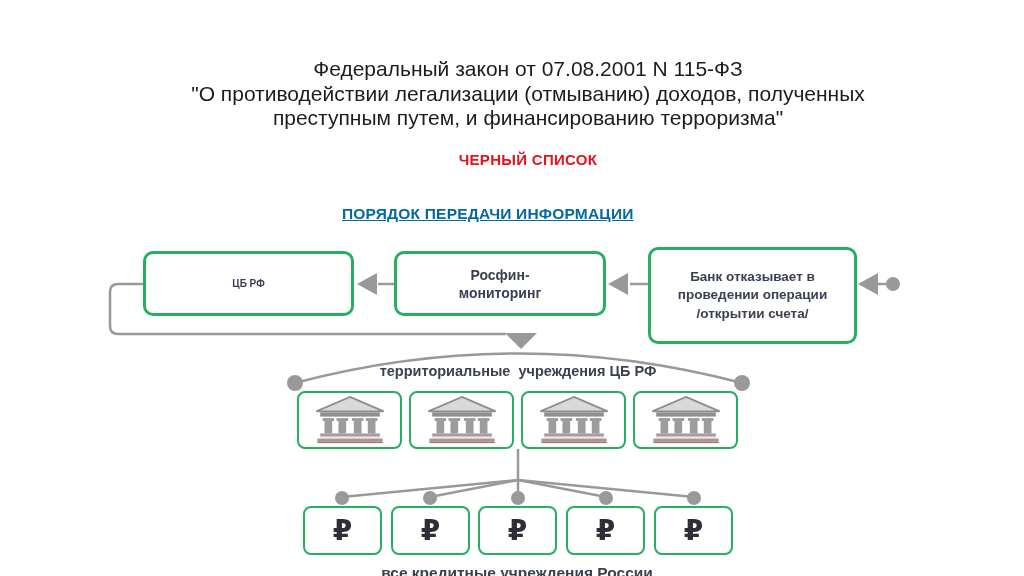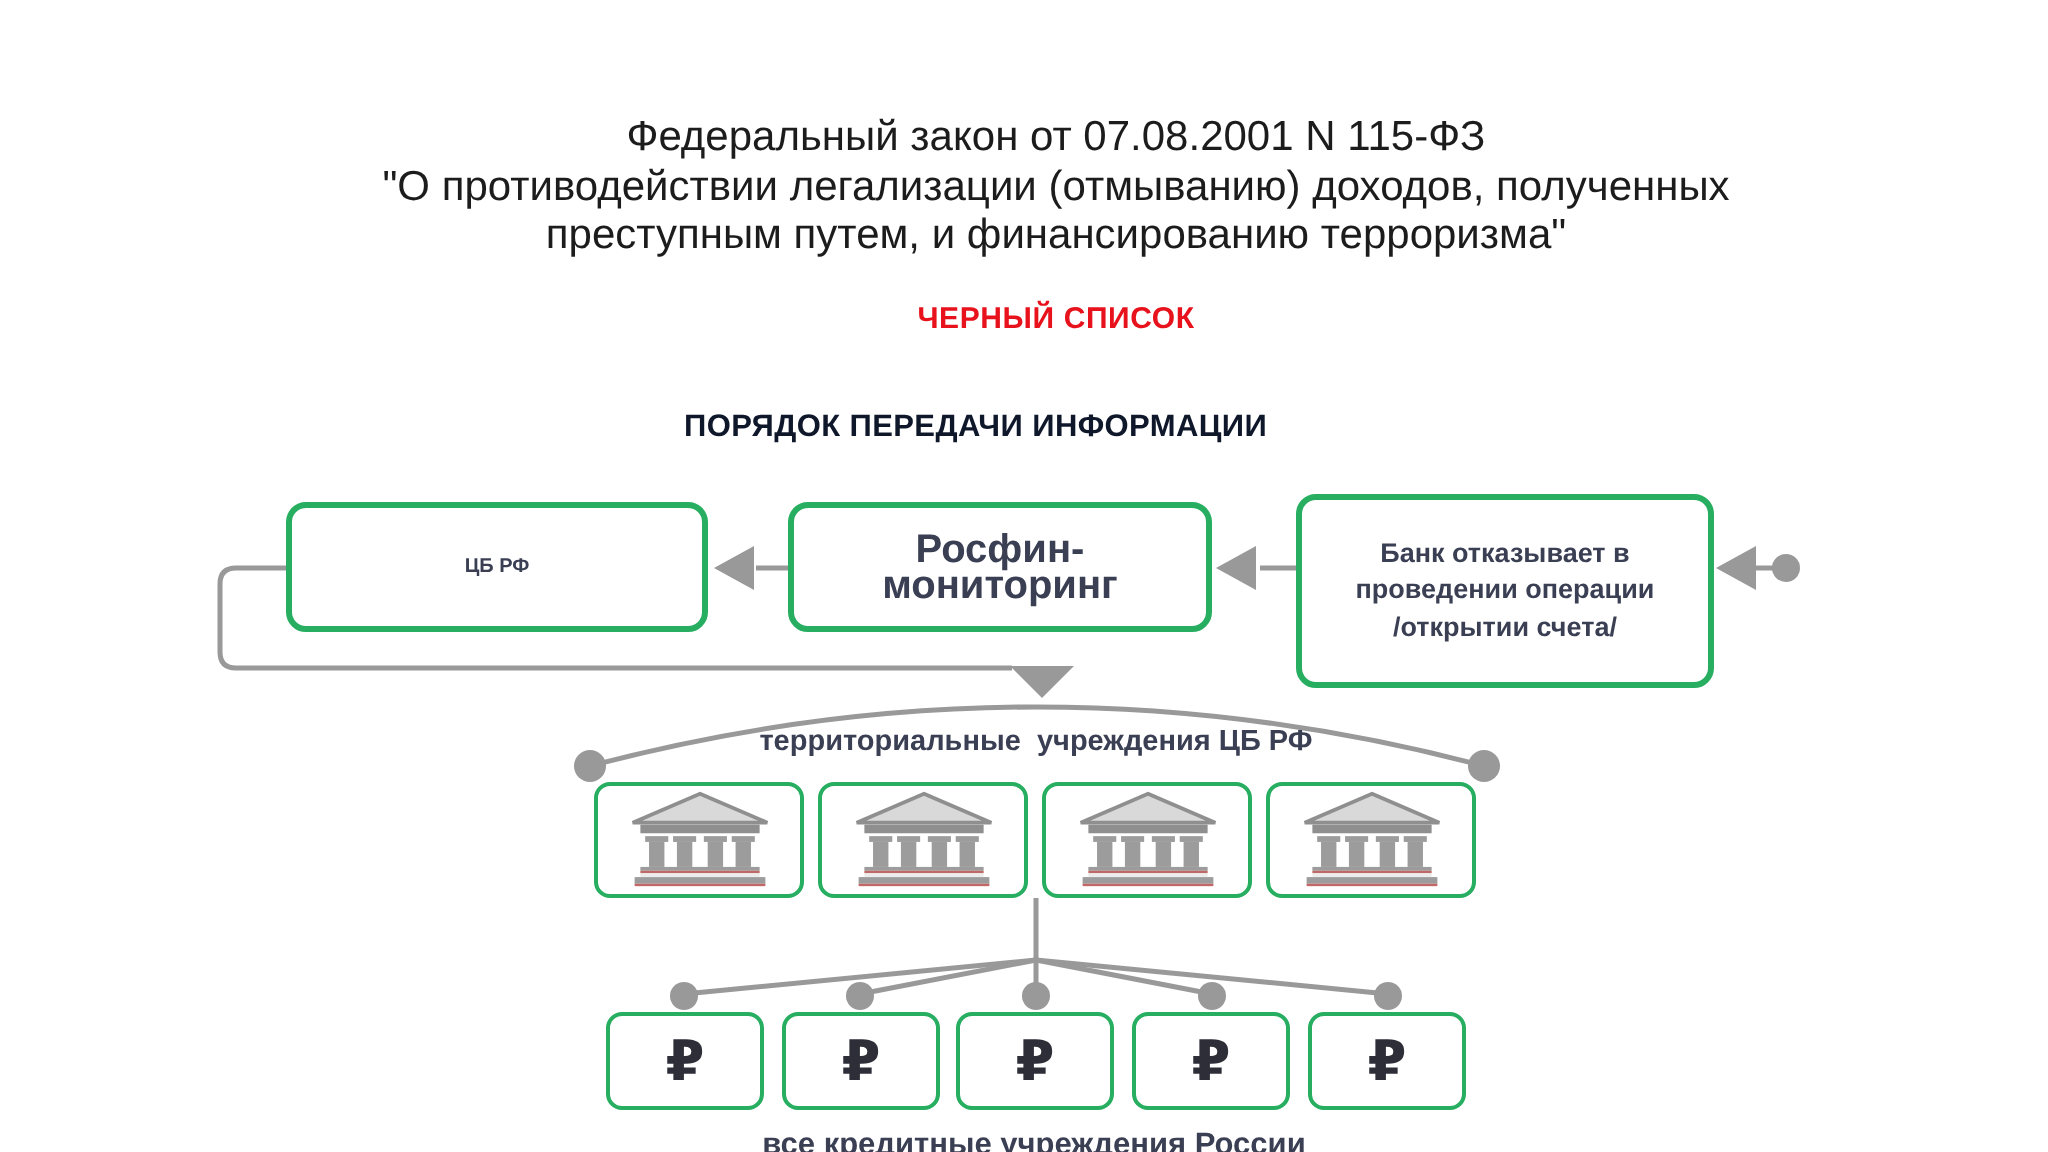--- a/index.html
+++ b/index.html
@@ -6,31 +6,31 @@
   .page{position:relative;width:1024px;height:576px;background:#ffffff;overflow:hidden;
         font-family:"Liberation Sans",sans-serif;margin-top:36px;}
   .abs{position:absolute;}
 
   
   .law-title{top:21px;left:16px;width:1024px;text-align:center;
              font-size:21px;line-height:24.5px;color:#1c1c1c;}
   .black-list{top:115px;left:16px;width:1024px;text-align:center;
               font-size:15px;font-weight:bold;color:#e8121c;letter-spacing:.3px;}
   .section-title{top:169px;left:342px;font-size:15.5px;font-weight:bold;
-                 color:#0f172a;letter-spacing:.2px;}
+                 color:#0369a1;letter-spacing:.2px;text-decoration:underline;}
 
   
   .connectors{top:0;left:0;width:1024px;height:576px;z-index:0;}
 
   
   .gbox{box-sizing:border-box;border:3px solid #27ae60;border-radius:10px;background:#fff;
         display:flex;align-items:center;justify-content:center;text-align:center;
         font-weight:bold;color:#3a3f54;white-space:pre-line;z-index:1;}
   .box-cb{left:143px;top:215px;width:211px;height:65px;font-size:10px;}
-  .box-rosfin{left:394px;top:215px;width:212px;height:65px;font-size:20px;line-height:18px;}
+  .box-rosfin{left:394px;top:215px;width:212px;height:65px;font-size:14px;line-height:18px;}
   .box-bank{left:648px;top:211px;width:209px;height:97px;font-size:13.5px;line-height:18.5px;}
 
   
   .bank-box{box-sizing:border-box;border:2.5px solid #27ae60;border-radius:8px;background:#fff;
             top:355px;width:105px;height:58px;display:flex;align-items:center;justify-content:center;z-index:1;}
   .bank-box svg{width:80px;height:50px;display:block;}
   .bb1{left:297px;} .bb2{left:409px;} .bb3{left:521px;} .bb4{left:633px;}
 
   
   .ruble-box{box-sizing:border-box;border:2.5px solid #27ae60;border-radius:8px;background:#fff;

